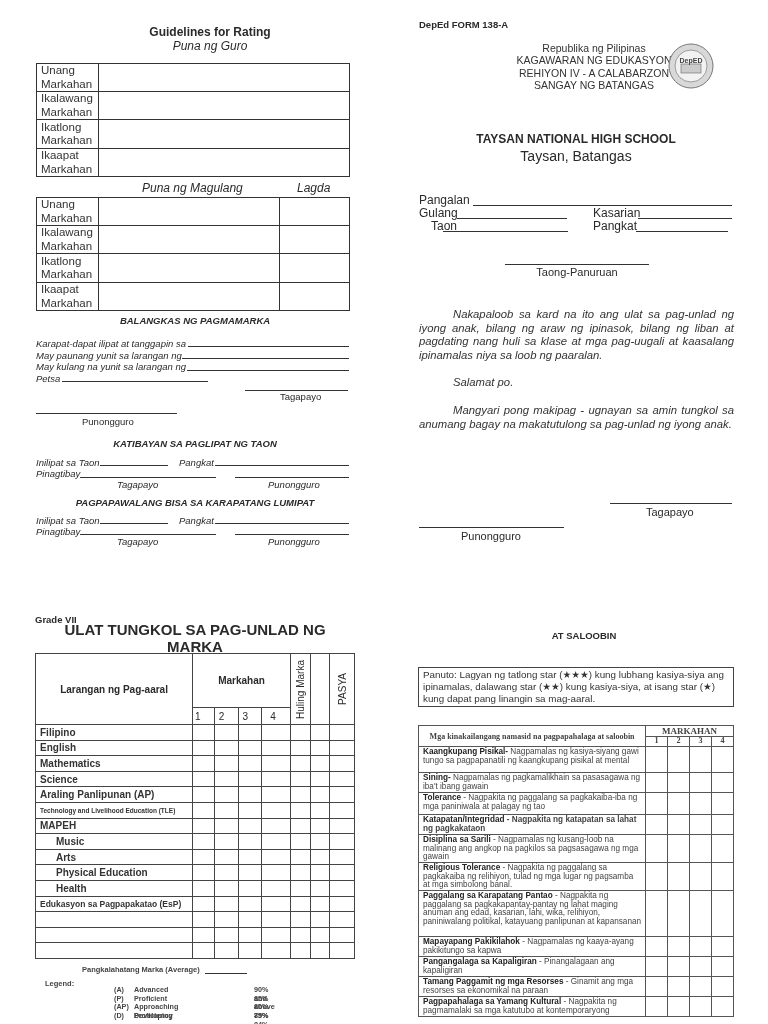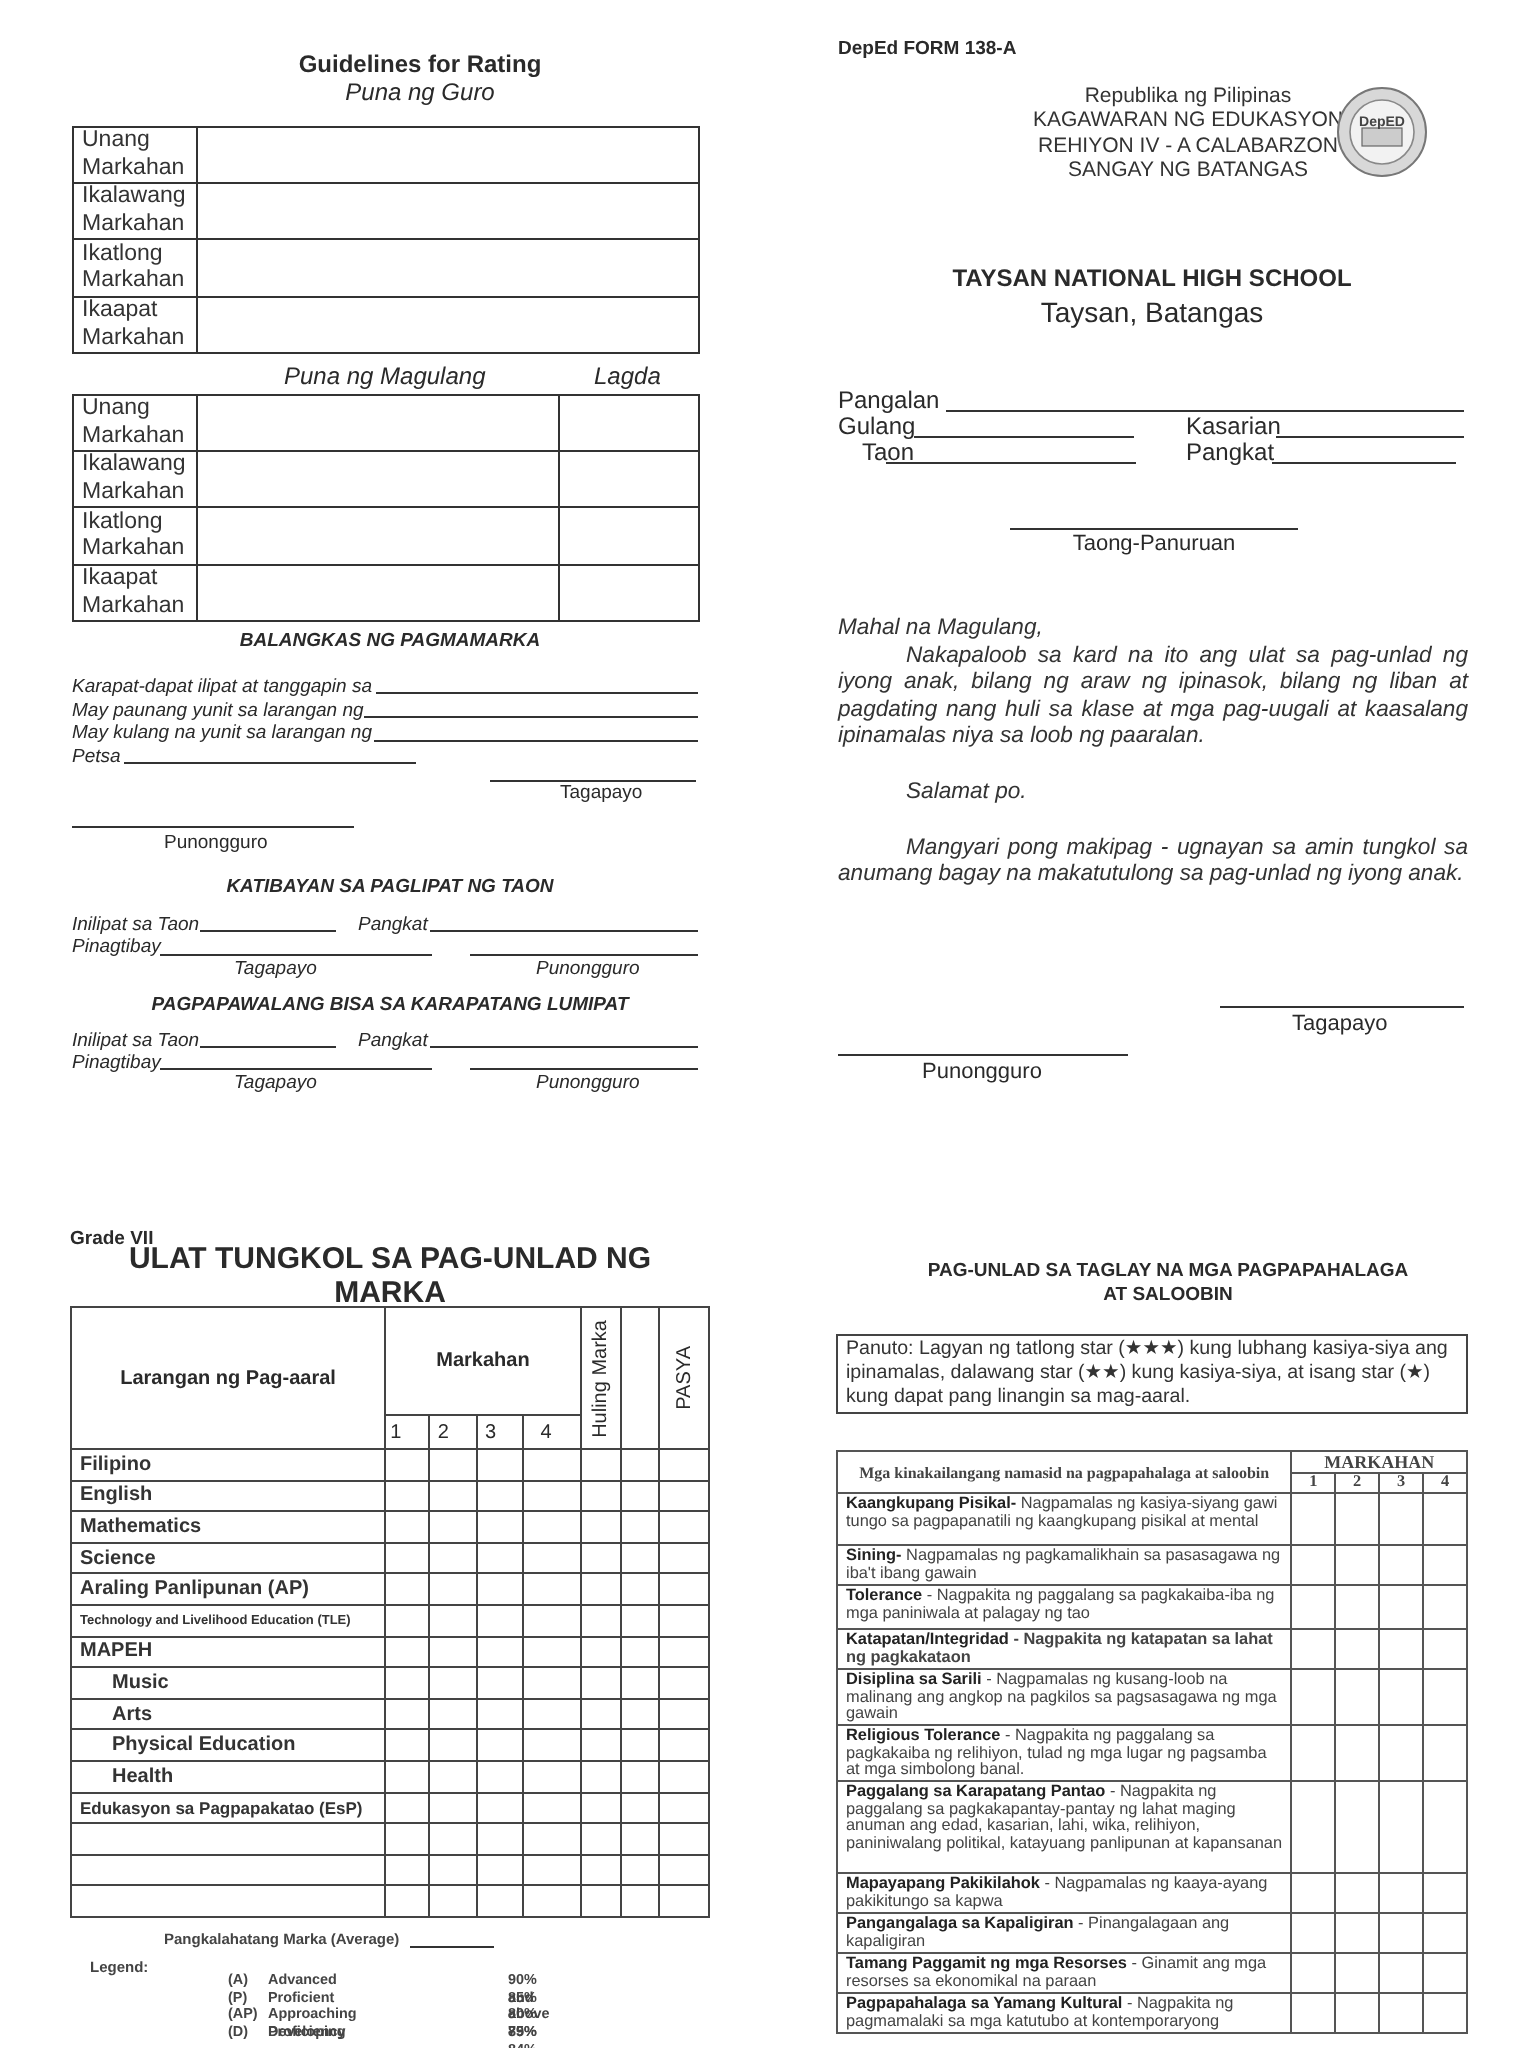--- a/index.html
+++ b/index.html
@@ -148,21 +148,20 @@
     <div class="line" style="left:638px;width:94px;top:218px;"></div>
     <div class="abs" style="left:431px;top:219px;">Taon</div>
     <div class="line" style="left:443px;width:125px;top:231px;"></div>
     <div class="abs" style="left:593px;top:219px;">Pangkat</div>
     <div class="line" style="left:636px;width:92px;top:231px;"></div>
     <div class="line" style="left:505px;width:144px;top:264px;"></div>
     <div class="abs c" style="left:505px;width:144px;top:266px;font-size:11px;">Taong-Panuruan</div>
   </div>
 
   <div class="abs it" style="left:419px;top:308px;width:315px;font-size:11.3px;line-height:13.6px;color:#333;">
-    <div>Mahal na Magulang,</div>
     <div style="text-indent:34px;text-align:justify;">Nakapaloob sa kard na ito ang ulat sa pag-unlad ng iyong anak, bilang ng araw ng ipinasok, bilang ng liban at pagdating nang huli sa klase at mga pag-uugali at kaasalang ipinamalas niya sa loob ng paaralan.</div>
     <div style="text-indent:34px;margin-top:14px;">Salamat po.</div>
     <div style="text-indent:34px;text-align:justify;margin-top:14px;">Mangyari pong makipag - ugnayan sa amin tungkol sa anumang bagay na makatutulong sa pag-unlad ng iyong anak.</div>
   </div>
   <div class="line" style="left:610px;width:122px;top:503px;"></div>
   <div class="abs" style="left:646px;top:506px;font-size:11px;">Tagapayo</div>
   <div class="line" style="left:419px;width:145px;top:527px;"></div>
   <div class="abs" style="left:461px;top:530px;font-size:11px;">Punongguro</div>
 </div>
 
@@ -350,21 +349,20 @@
   <div class="abs" id="legend-list" style="left:114px;top:986px;font-size:7.2px;line-height:8.7px;color:#444;font-weight:bold;">
       <div style="position: relative; height: 8.7px;"><span>(A)</span><span style="position: absolute; left: 20px;">Advanced</span><span style="position: absolute; left: 140px;">90% and above</span></div>
       <div style="position: relative; height: 8.7px;"><span>(P)</span><span style="position: absolute; left: 20px;">Proficient</span><span style="position: absolute; left: 140px;">85% - 89%</span></div>
       <div style="position: relative; height: 8.7px;"><span>(AP)</span><span style="position: absolute; left: 20px;">Approaching Proficiency</span><span style="position: absolute; left: 140px;">80% - 84%</span></div>
       <div style="position: relative; height: 8.7px;"><span>(D)</span><span style="position: absolute; left: 20px;">Developing</span><span style="position: absolute; left: 140px;">75% - 79%</span></div>
     </div>
 </div>
 
 <div>
   <div class="abs c b" style="left:400px;width:368px;top:630px;font-size:9.5px;line-height:12px;">
-    <div>PAG-UNLAD SA TAGLAY NA MGA PAGPAPAHALAGA</div>
     <div>AT SALOOBIN</div>
   </div>
   <div class="abs" style="left:418px;top:667px;width:306px;height:36px;border:1.5px solid #444;padding:1px 4px;font-size:9.8px;line-height:12px;color:#333;box-sizing:content-box;">Panuto: Lagyan ng tatlong star (★★★) kung lubhang kasiya-siya ang ipinamalas, dalawang star (★★) kung kasiya-siya, at isang star (★) kung dapat pang linangin sa mag-aaral.</div>
 
   <table class="val abs" style="left:418px;top:725px;width:316px;">
     <tbody>
         <tr style="height:11px;">
       <td rowspan="2" class="c b" style="width:227px;font-family:'Liberation Serif',serif;font-size:8px;line-height:9px;vertical-align:middle;">Mga kinakailangang namasid na pagpapahalaga at saloobin</td>
       <td colspan="4" class="c b" style="font-family:'Liberation Serif',serif;font-size:9px;vertical-align:middle;">MARKAHAN</td>
     </tr>

